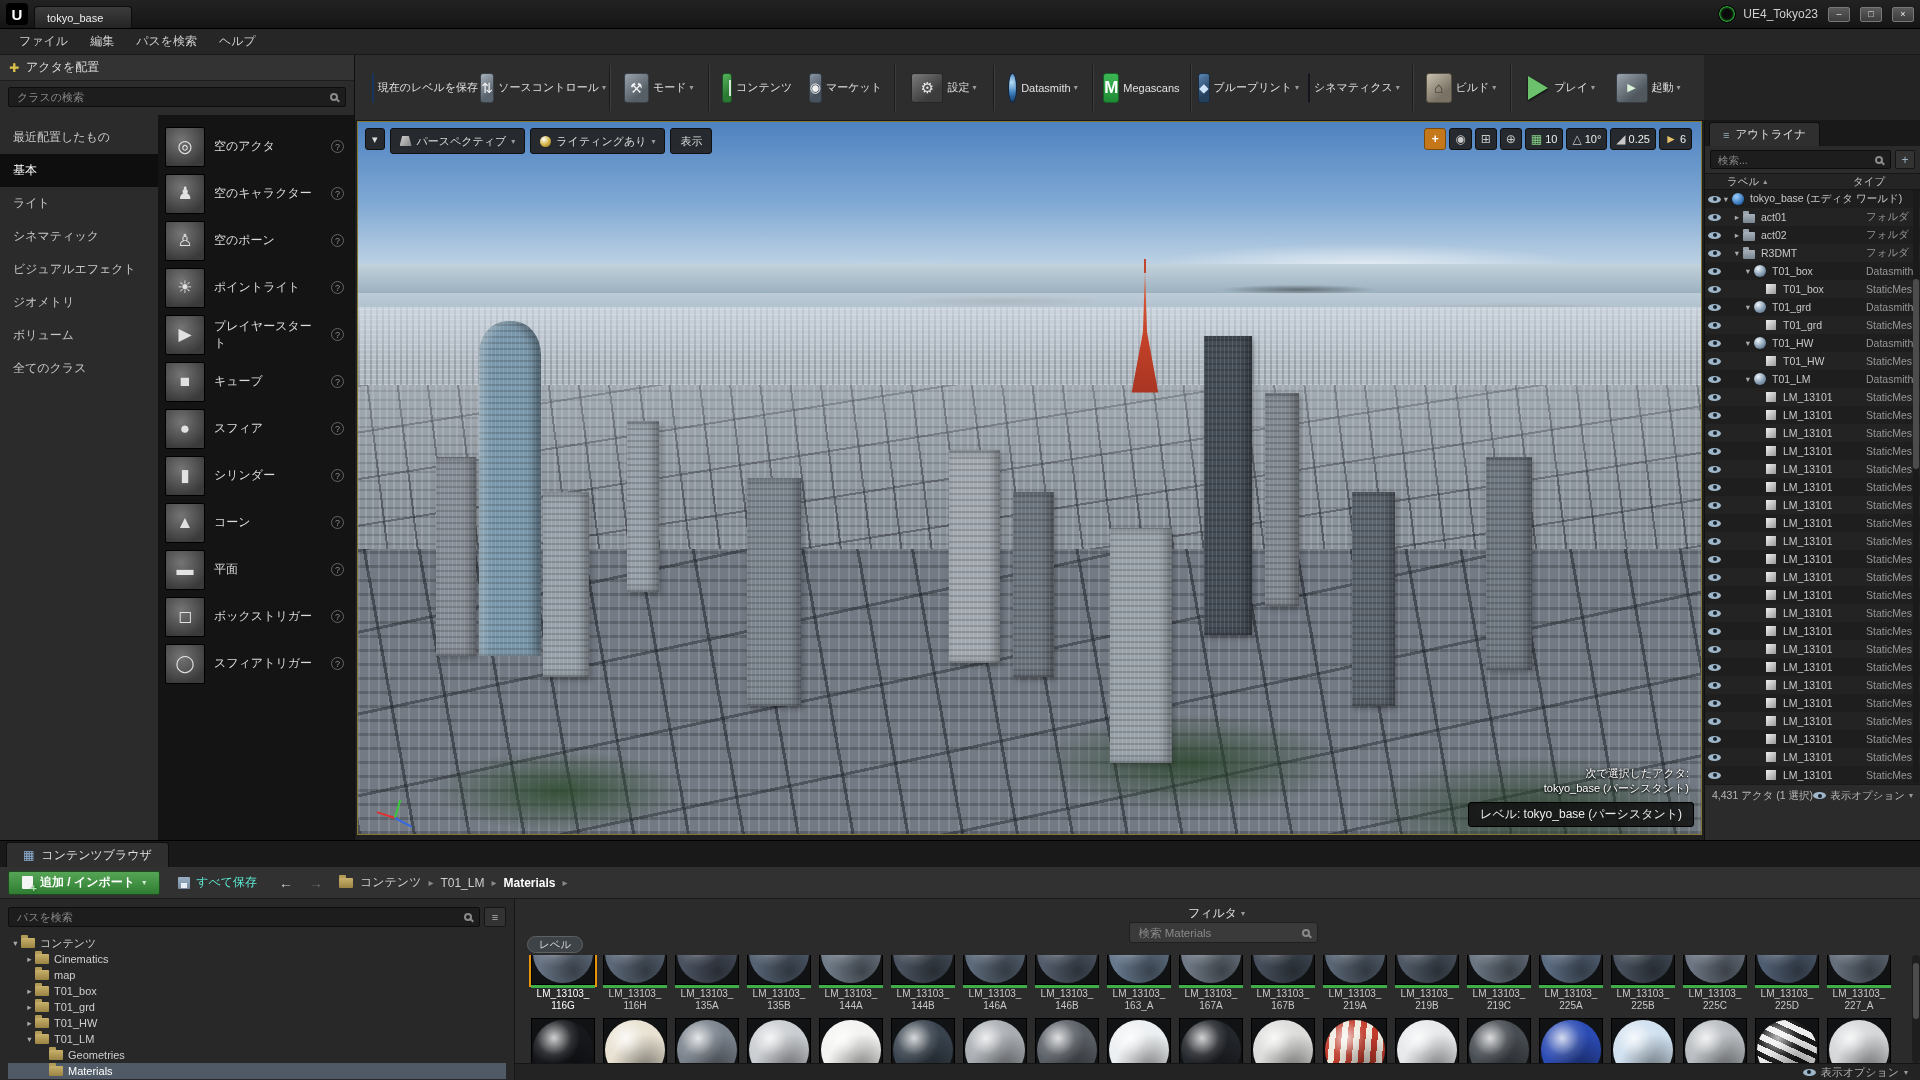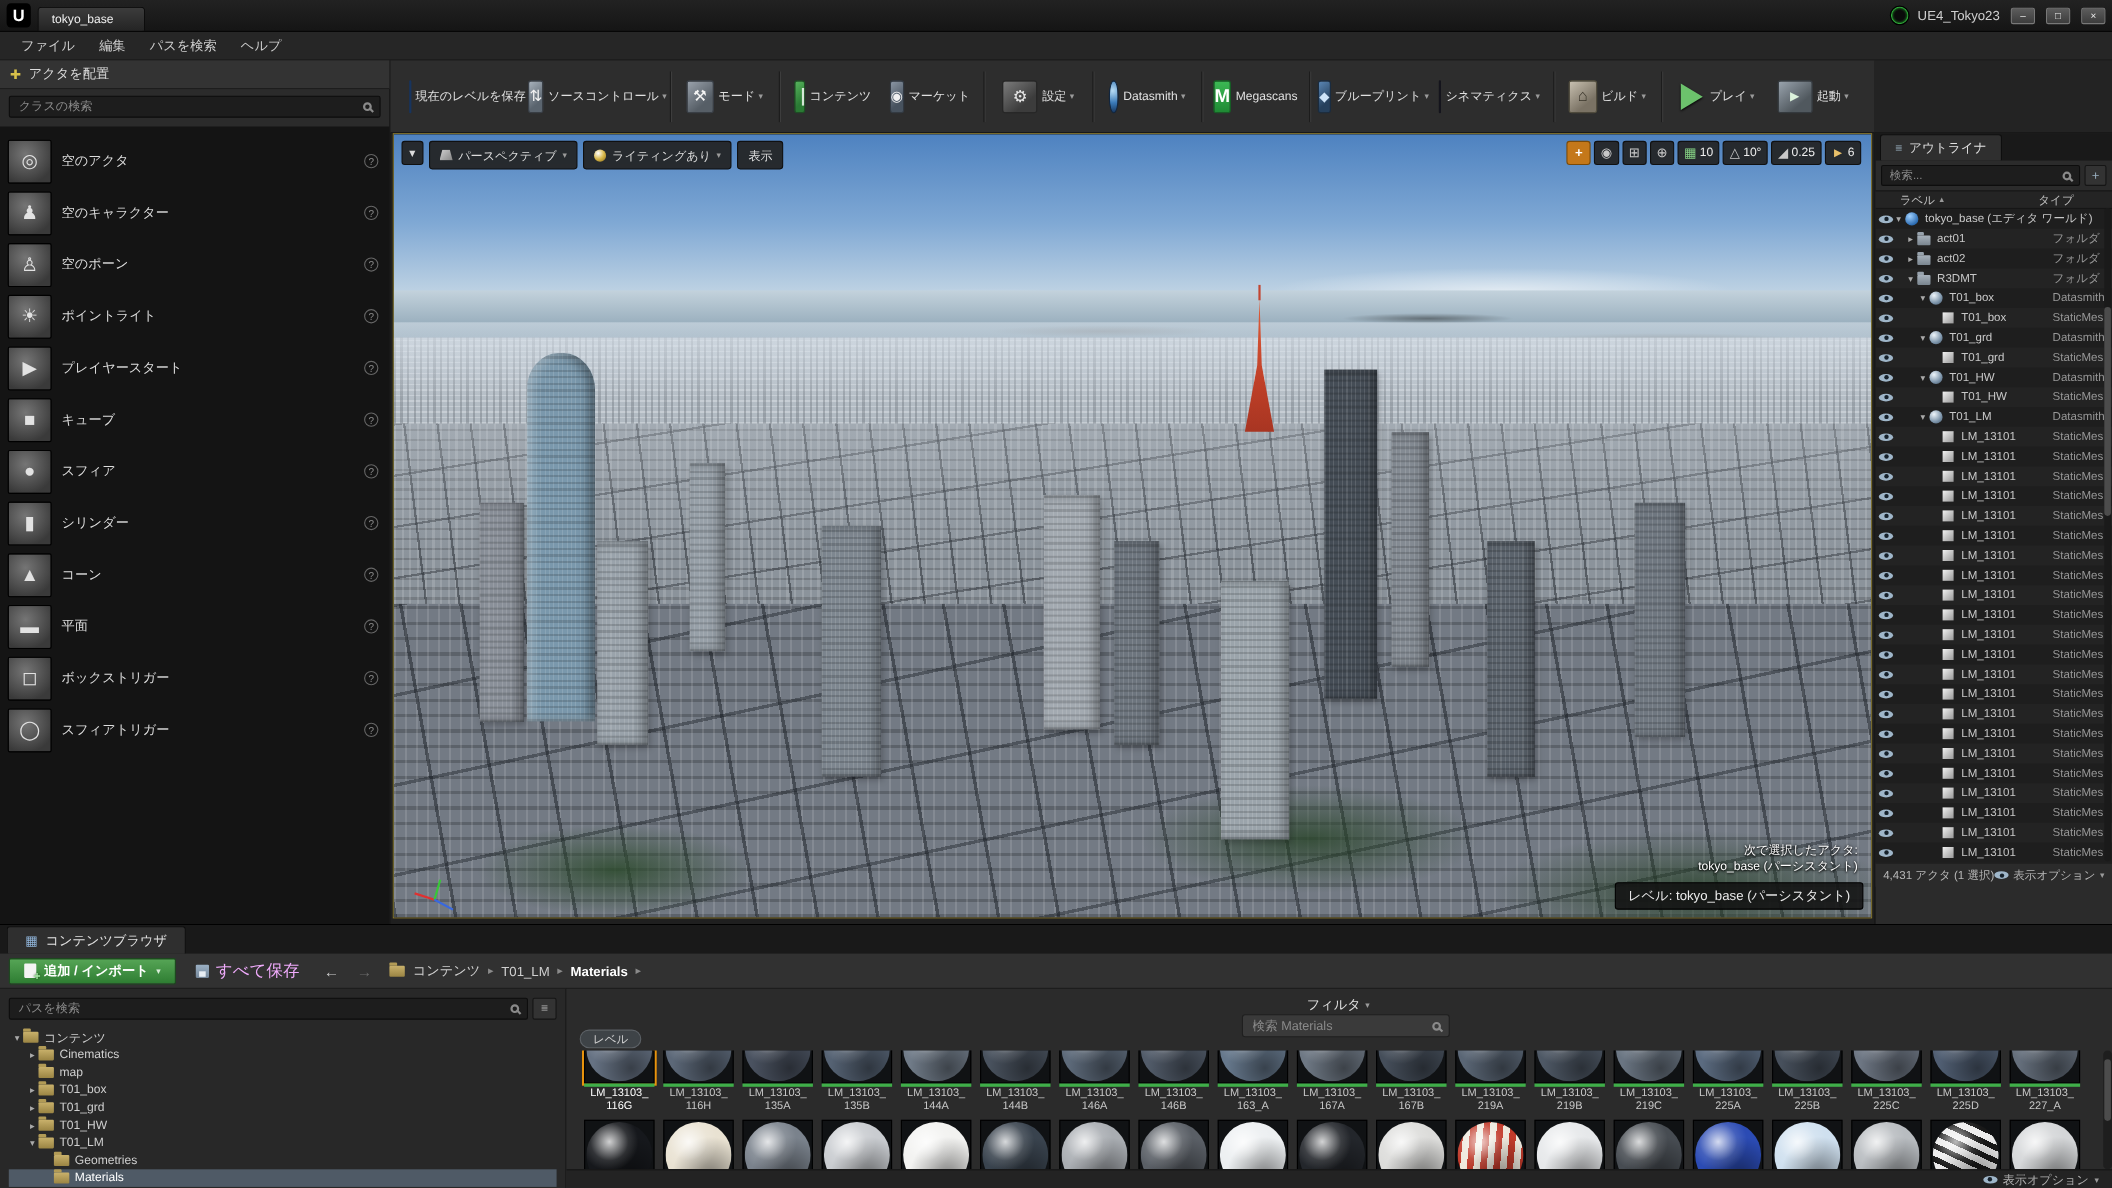--- a/index.html
+++ b/index.html
@@ -161,21 +161,21 @@
 
 .cbrowser{position:absolute;left:0;top:840px;width:1920px;height:240px;background:#2b2b2b;border-top:1px solid #000;}
 .cb-tabstrip{height:26px;background:#191919;display:flex;align-items:flex-end;padding-left:6px;}
 .cb-tab{height:25px;background:#2f2f2f;border:1px solid #0e0e0e;border-bottom:none;border-radius:3px 3px 0 0;display:flex;align-items:center;gap:7px;padding:0 16px;font-size:12px;color:#e0e0e0;}
 .cb-tab-icon{color:#8fb3d8;font-size:12px;}
 .cb-toolbar{height:32px;background:#313131;border-bottom:1px solid #1b1b1b;display:flex;align-items:center;padding:0 8px;gap:8px;}
 .cb-add{height:24px;display:flex;align-items:center;gap:7px;padding:0 13px;background:linear-gradient(#56a556,#2e7d32);border:1px solid #1c4a1e;border-radius:2px;color:#fff;font-weight:bold;font-size:12px;}
 .page-icon{width:11px;height:13px;background:#f4f4f4;border-radius:1px;position:relative;}
 .page-icon::after{content:'+';position:absolute;right:-4px;bottom:-5px;color:#a8e8a8;font-size:11px;font-weight:bold;text-shadow:0 0 2px #0a3a0a;}
 .cb-add .tb-caret{color:#d8ecd8;}
-.cb-save{height:24px;display:flex;align-items:center;gap:6px;padding:0 10px;background:transparent;border:none;color:#f0abfc;font-size:15px;}
+.cb-save{height:24px;display:flex;align-items:center;gap:6px;padding:0 10px;background:transparent;border:none;color:#5eead4;font-size:12px;}
 .floppy-sm{width:12px;height:12px;background:linear-gradient(#9ab0c4,#77899c);border-radius:1px;position:relative;}
 .floppy-sm::after{content:'';position:absolute;left:3px;right:3px;bottom:1px;height:5px;background:#e8eef4;}
 .cb-nav{width:22px;height:22px;display:flex;align-items:center;justify-content:center;color:#d0d0d0;font-size:14px;background:transparent;border:none;}
 .cb-nav.dim{color:#6a6a6a;}
 .crumbs{display:flex;align-items:center;gap:7px;margin-left:4px;}
 .crumb{color:#cfcfcf;font-size:12px;}
 .crumb.cur{color:#fff;font-weight:bold;}
 .crumb-sep{color:#8a8a8a;font-size:10px;}
 .i-folder{width:14px;height:10px;background:linear-gradient(#c9b16b,#9a8443);border-radius:1px;position:relative;display:inline-block;flex:0 0 auto;}
 .i-folder::before{content:'';position:absolute;top:-3px;left:0;width:7px;height:3px;background:#b29b56;border-radius:1px 1px 0 0;}
@@ -244,20 +244,30 @@
   <aside class="place-actors">
     <div class="pa-header">
       <span class="pa-header-icon">✚</span>
       <span>アクタを配置</span>
     </div>
     <div class="pa-search">
       <input placeholder="クラスの検索" style="">
       <span class="mag"></span>
     </div>
     <div class="pa-body">
+      <div class="pa-cats">
+          <div class="pa-cat">最近配置したもの</div>
+          <div class="pa-cat sel">基本</div>
+          <div class="pa-cat">ライト</div>
+          <div class="pa-cat">シネマティック</div>
+          <div class="pa-cat">ビジュアルエフェクト</div>
+          <div class="pa-cat">ジオメトリ</div>
+          <div class="pa-cat">ボリューム</div>
+          <div class="pa-cat">全てのクラス</div>
+        </div>
       <div class="pa-items">
           <div class="pa-item">
             <div class="pa-item-icon">◎</div>
             <span class="pa-item-label">空のアクタ</span>
             <span class="pa-item-q">?</span>
           </div>
           <div class="pa-item">
             <div class="pa-item-icon">♟</div>
             <span class="pa-item-label">空のキャラクター</span>
             <span class="pa-item-q">?</span>

